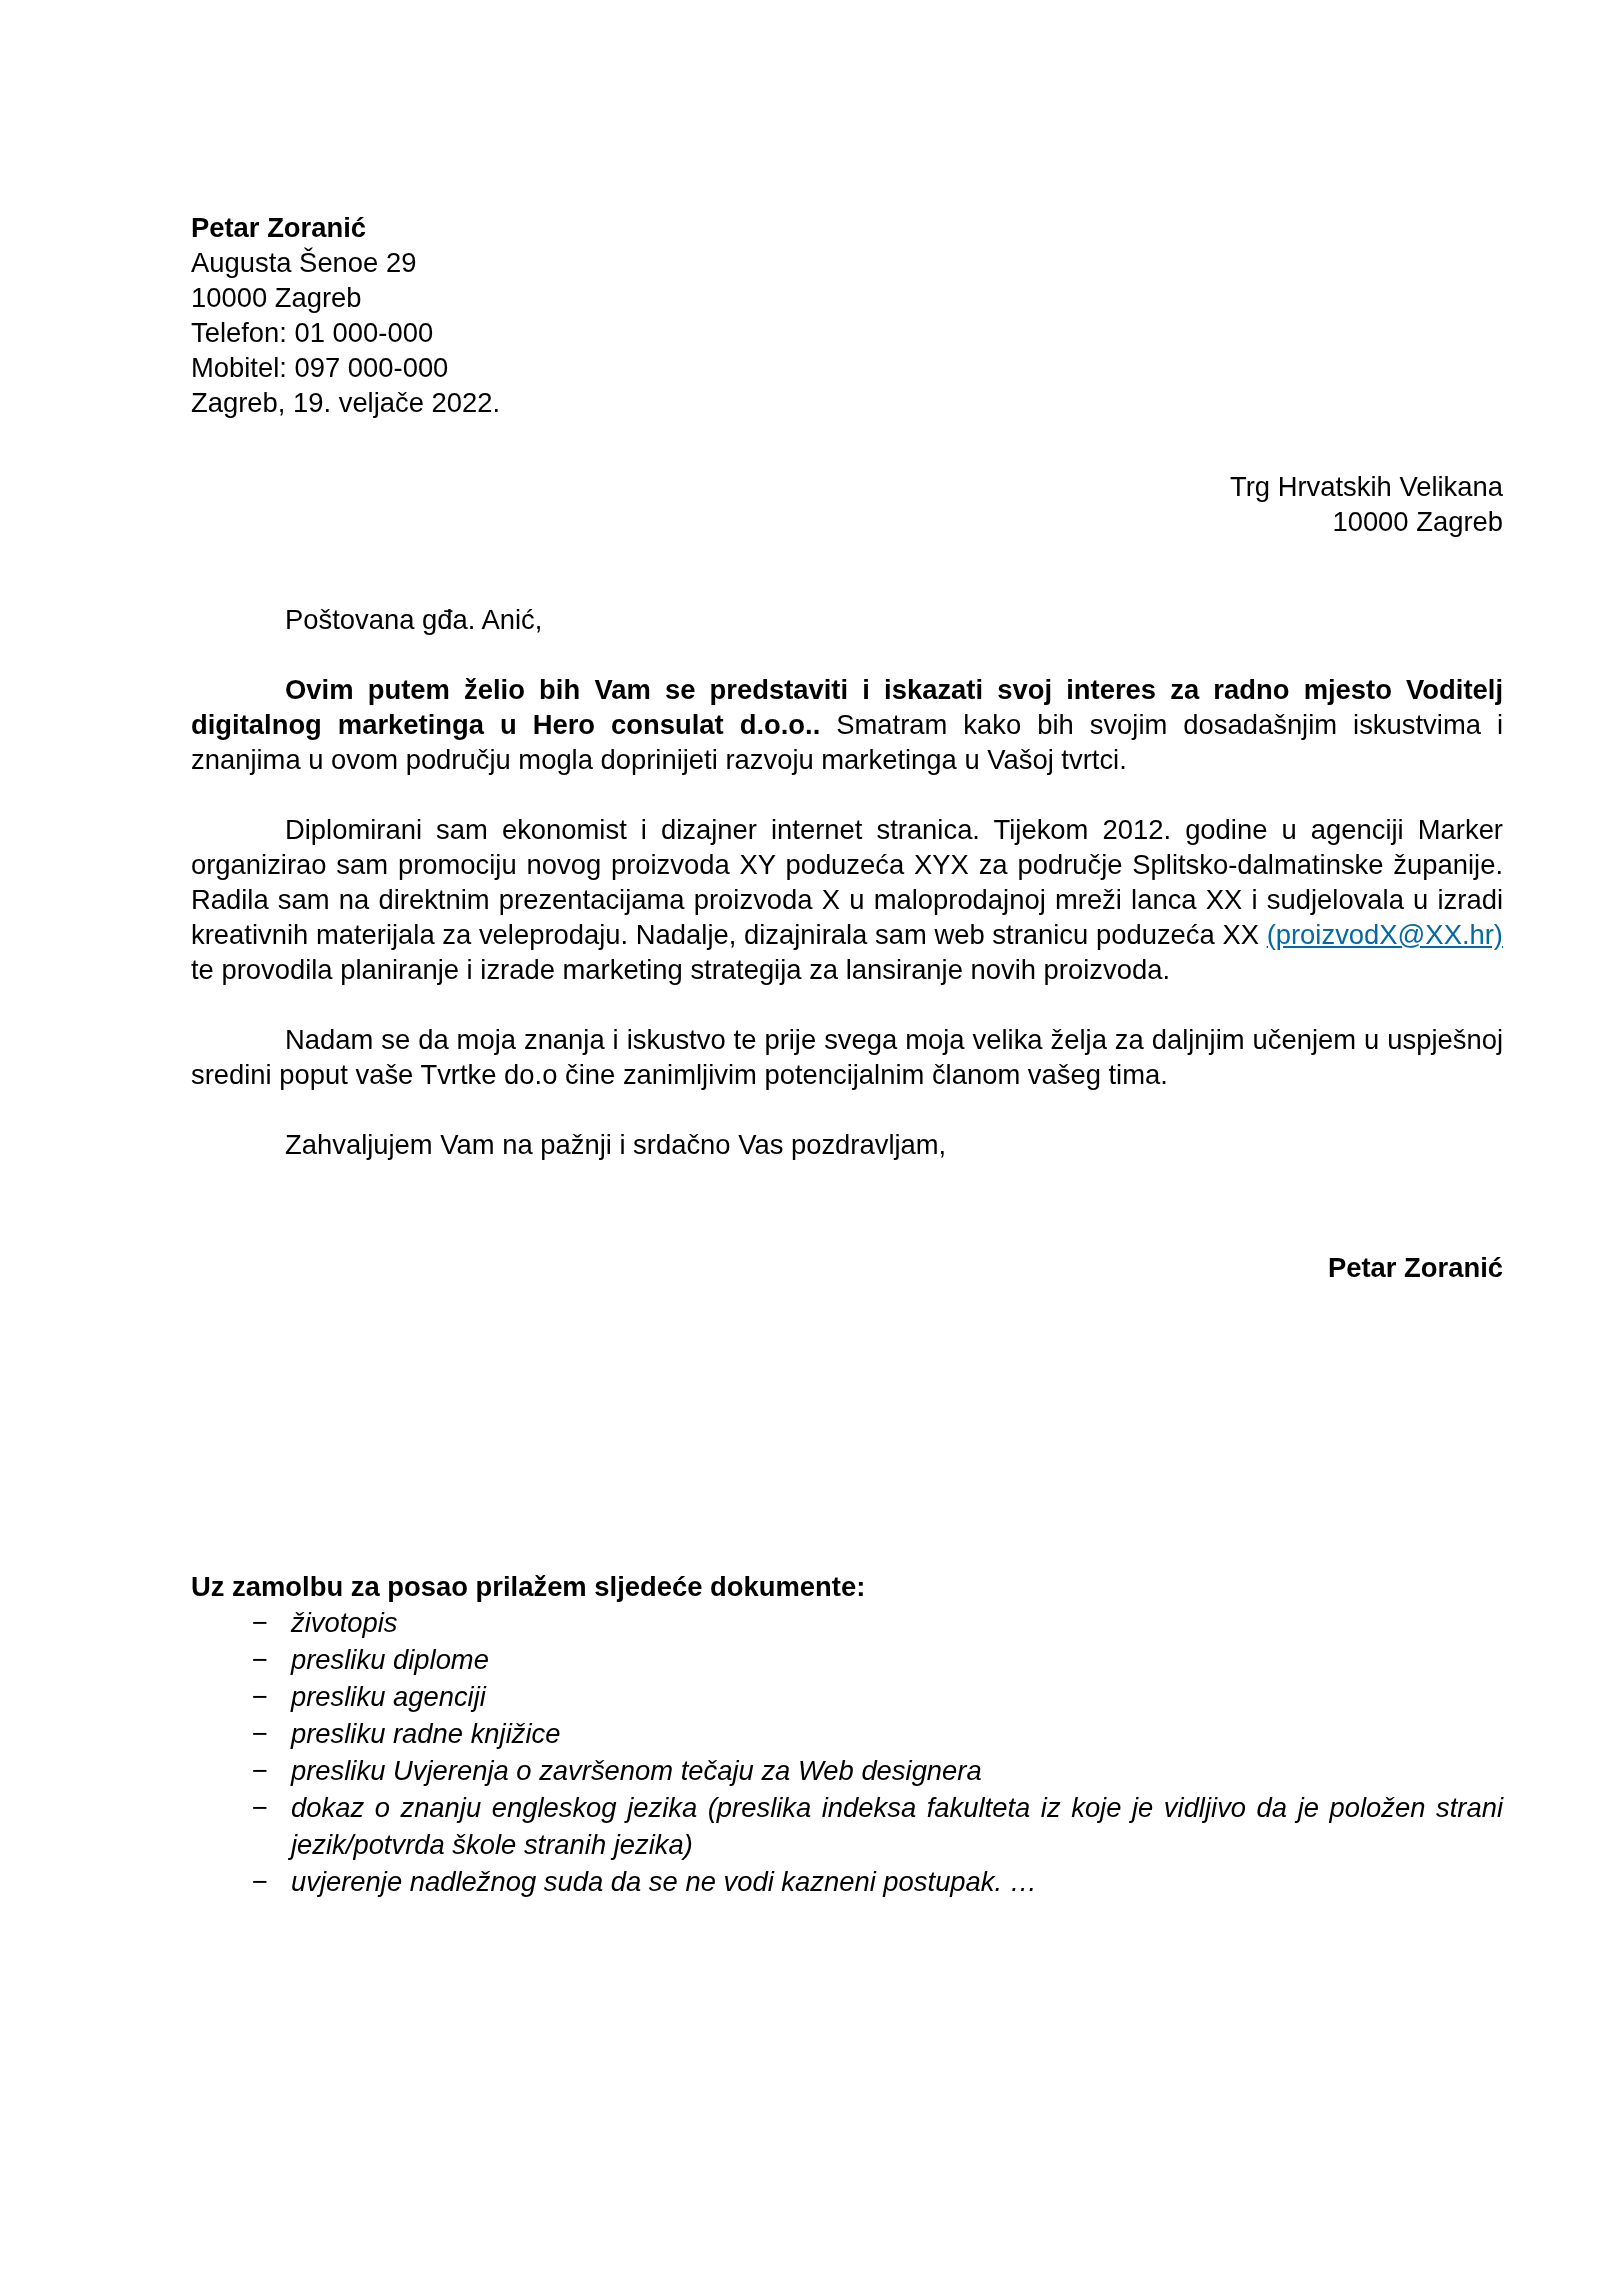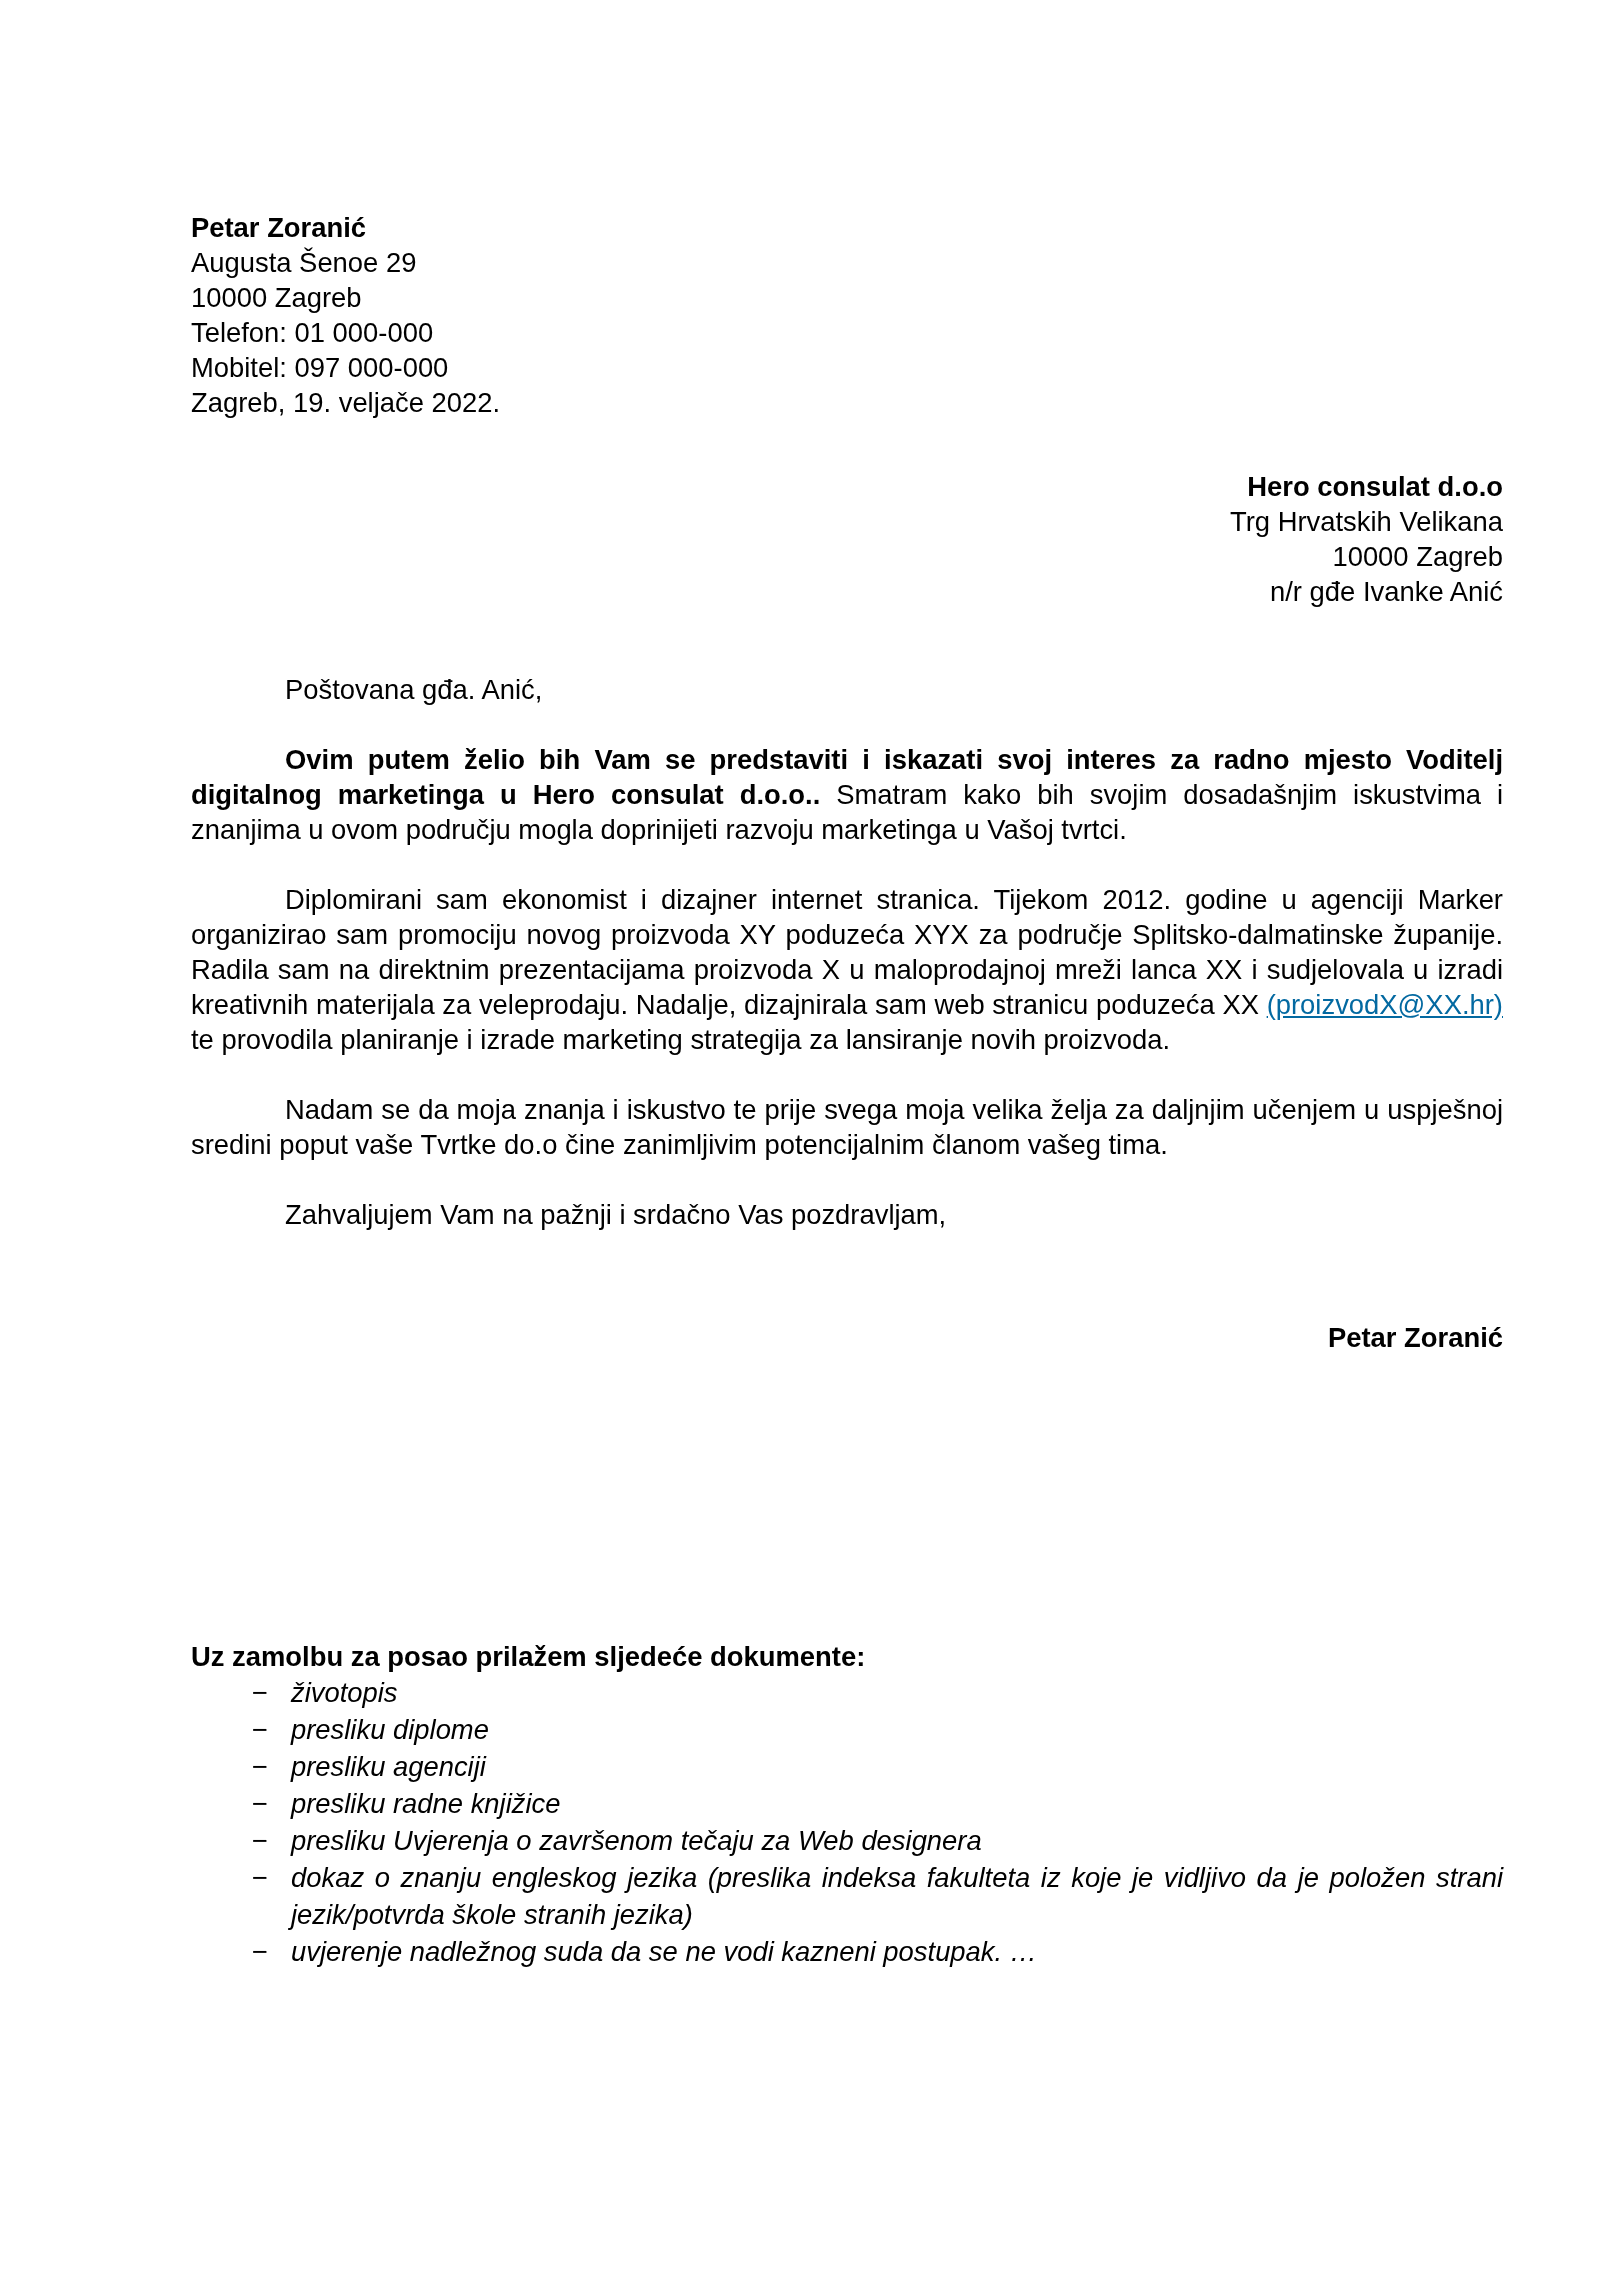--- a/index.html
+++ b/index.html
@@ -87,24 +87,22 @@
   <header class="sender-block">
     <div class="bold">Petar Zoranić</div>
     <div>Augusta Šenoe 29</div>
     <div>10000 Zagreb</div>
     <div>Telefon: 01 000-000</div>
     <div>Mobitel: 097 000-000</div>
     <div>Zagreb, 19. veljače 2022.</div>
   </header>
 
   <section class="recipient-block">
-    <div class="bold">Hero consulat d.o.o</div>
     <div>Trg Hrvatskih Velikana</div>
     <div>10000 Zagreb</div>
-    <div>n/r gđe Ivanke Anić</div>
   </section>
 
   <p class="salutation">Poštovana gđa. Anić,</p>
 
   <p class="body-para"><span class="bold">Ovim putem želio bih Vam se predstaviti i iskazati svoj interes za radno mjesto Voditelj digitalnog marketinga u Hero consulat d.o.o..</span><span> Smatram kako bih svojim dosadašnjim iskustvima i znanjima u ovom području mogla doprinijeti razvoju marketinga u Vašoj tvrtci.</span></p>
 
   <p class="body-para"><span>Diplomirani sam ekonomist i dizajner internet stranica. Tijekom 2012. godine u agenciji Marker organizirao sam promociju novog proizvoda XY poduzeća XYX za područje Splitsko-dalmatinske županije. Radila sam na direktnim prezentacijama proizvoda X u maloprodajnoj mreži lanca XX i sudjelovala u izradi kreativnih materijala za veleprodaju. Nadalje, dizajnirala sam web stranicu poduzeća XX </span><span class="email-link">(proizvodX@XX.hr)</span><span> te provodila planiranje i izrade marketing strategija za lansiranje novih proizvoda.</span></p>
 
   <p class="body-para">Nadam se da moja znanja i iskustvo te prije svega moja velika želja za daljnjim učenjem u uspješnoj sredini poput vaše Tvrtke do.o čine zanimljivim potencijalnim članom vašeg tima.</p>
 

